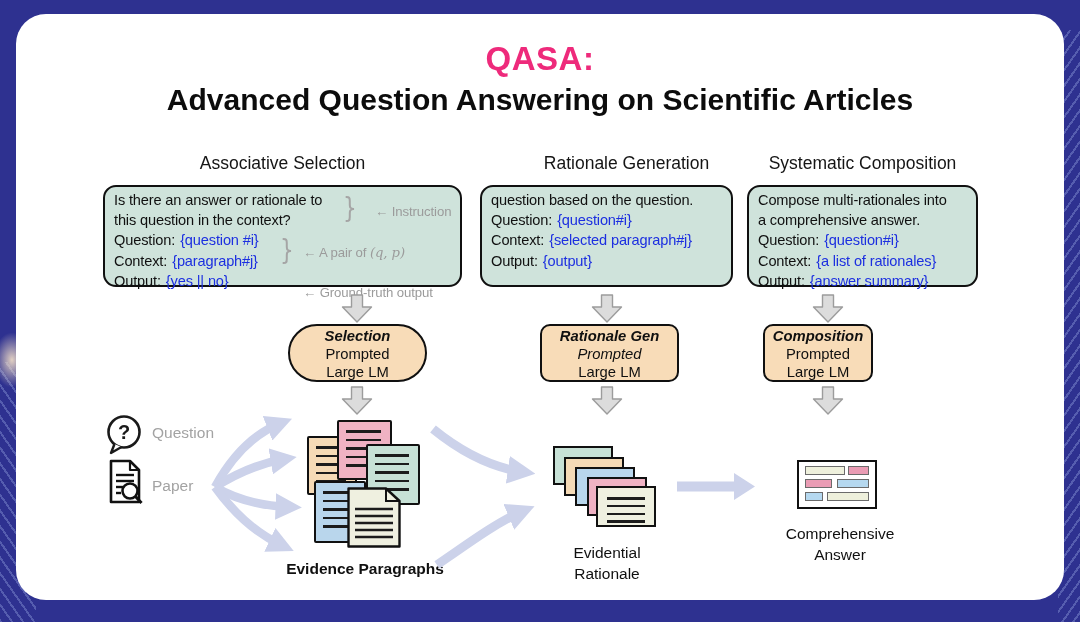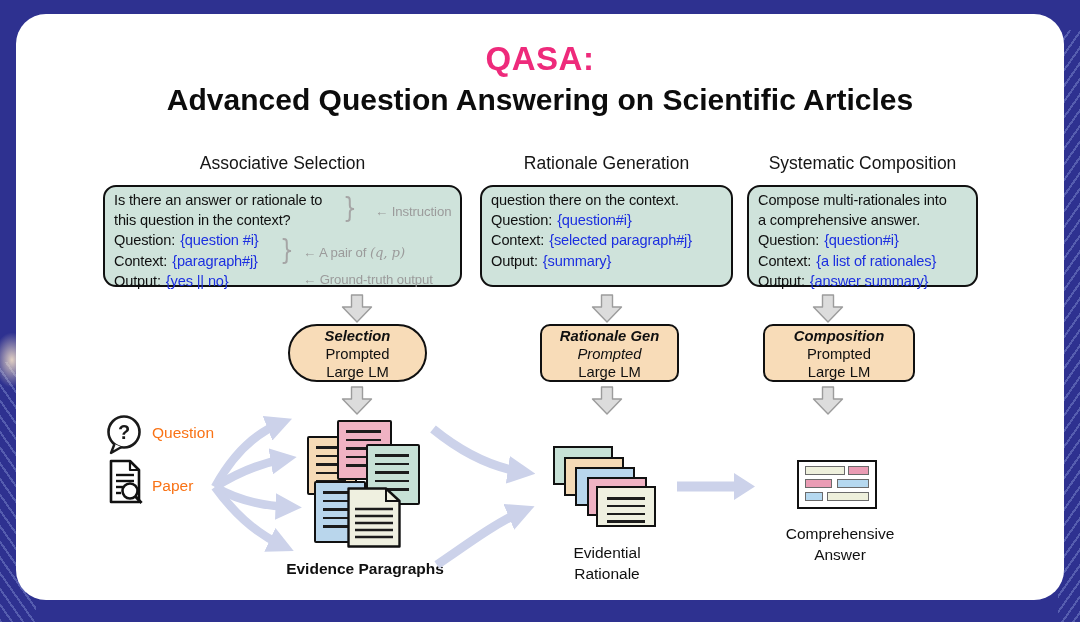--- a/index.html
+++ b/index.html
@@ -50,21 +50,21 @@
   
   .lmbox{
     top:324px;height:58px;background:#f8dcb8;border:2px solid #101010;border-radius:10px;
     box-sizing:border-box;text-align:center;font-size:14.8px;line-height:18.2px;padding-top:1px;color:#101010;
   }
   .lm1{font-weight:bold;font-style:italic;}
   .it{font-style:italic;}
   
   .garrow{width:32px;height:29px;}
   
-  .leglabel{font-size:15.5px;color:#f97316;}
+  .leglabel{font-size:15.5px;color:#a3a3a3;}
   
   .page{
     position:absolute;border:2.2px solid #111;border-radius:2px;box-sizing:border-box;z-index:2;
     background-repeat:no-repeat;
   }
   .lines{
     background-image:repeating-linear-gradient(#1c1c1c 0 2.6px, transparent 2.6px 8.6px);
     background-size:calc(100% - 16px) calc(100% - 16px);
     background-position:7px 8px;
   }
@@ -93,41 +93,41 @@
 <div class="frame">
   <div class="deco-right"></div>
   <div class="deco-left"></div>
   <div class="deco-glow"></div>
   <div class="card"></div>
 
   <div class="abs z brand">QASA:</div>
   <div class="abs z subtitle">Advanced Question Answering on Scientific Articles</div>
 
   <div class="abs z colhead" style="left:103px;width:359px;">Associative Selection</div>
-  <div class="abs z colhead" style="left:480px;width:253px;">Rationale Generation</div>
+  <div class="abs z colhead" style="left:500px;width:253px;">Rationale Generation</div>
   <div class="abs z colhead" style="left:747px;width:231px;">Systematic Composition</div>
 
   <div class="abs z pbox" style="left:103px;width:359px;">
     <div>Is there an answer or rationale to</div>
     <div>this question in the context?</div>
     <div><span>Question:</span><span class="pval">{question #i}</span></div>
     <div><span>Context:</span><span class="pval">{paragraph#j}</span></div>
     <div><span>Output:</span><span class="pval">{yes || no}</span></div>
     <span class="brace" style="left:238px;top:5px;">}</span>
     <div class="ann" style="left:270px;top:17px;">← Instruction</div>
     <span class="brace" style="left:175px;top:47px;">}</span>
     <div class="ann" style="left:198px;top:58px;"><span>← A pair of </span><span class="mathi">(q, p)</span></div>
-    <div class="ann" style="left:198px;top:85px;">← Ground-truth output</div>
+    <div class="ann" style="left:198px;top:98px;">← Ground-truth output</div>
   </div>
 
   <div class="abs z pbox" style="left:480px;width:253px;">
-    <div>question there on the context.</div>
+    <div>question based on the question.</div>
     <div><span>Question:</span><span class="pval">{question#i}</span></div>
     <div><span>Context:</span><span class="pval">{selected paragraph#j}</span></div>
-    <div><span>Output:</span><span class="pval">{summary}</span></div>
+    <div><span>Output:</span><span class="pval">{output}</span></div>
   </div>
 
   <div class="abs z pbox" style="left:747px;width:231px;">
     <div>Compose multi-rationales into</div>
     <div>a comprehensive answer.</div>
     <div><span>Question:</span><span class="pval">{question#i}</span></div>
     <div><span>Context:</span><span class="pval">{a list of rationales}</span></div>
     <div><span>Output:</span><span class="pval">{answer summary}</span></div>
   </div>
 
@@ -153,21 +153,21 @@
   <div class="abs z lmbox" style="left:288px;width:139px;border-radius:29px;">
     <div class="lm1">Selection</div>
     <div>Prompted</div>
     <div>Large LM</div>
   </div>
   <div class="abs z lmbox" style="left:540px;width:139px;">
     <div class="lm1">Rationale Gen</div>
     <div class="it">Prompted</div>
     <div>Large LM</div>
   </div>
-  <div class="abs z lmbox" style="left:763px;width:152px;">
+  <div class="abs z lmbox" style="left:763px;width:110px;">
     <div class="lm1">Composition</div>
     <div>Prompted</div>
     <div>Large LM</div>
   </div>
 
   <svg class="abs z" style="left:102px;top:412px;width:44px;height:46px;" viewBox="0 0 44 46">
     <circle cx="22" cy="20" r="15.5" fill="#fff" stroke="#1a1a1a" stroke-width="2.6"></circle>
     <path d="M12.5,32 L9,41 L19.5,35" fill="#fff" stroke="#1a1a1a" stroke-width="2.4" stroke-linejoin="round"></path>
     <text x="22" y="27" text-anchor="middle" font-size="20" font-weight="bold" font-family="Liberation Sans, sans-serif" fill="#1a1a1a">?</text>
   </svg>

